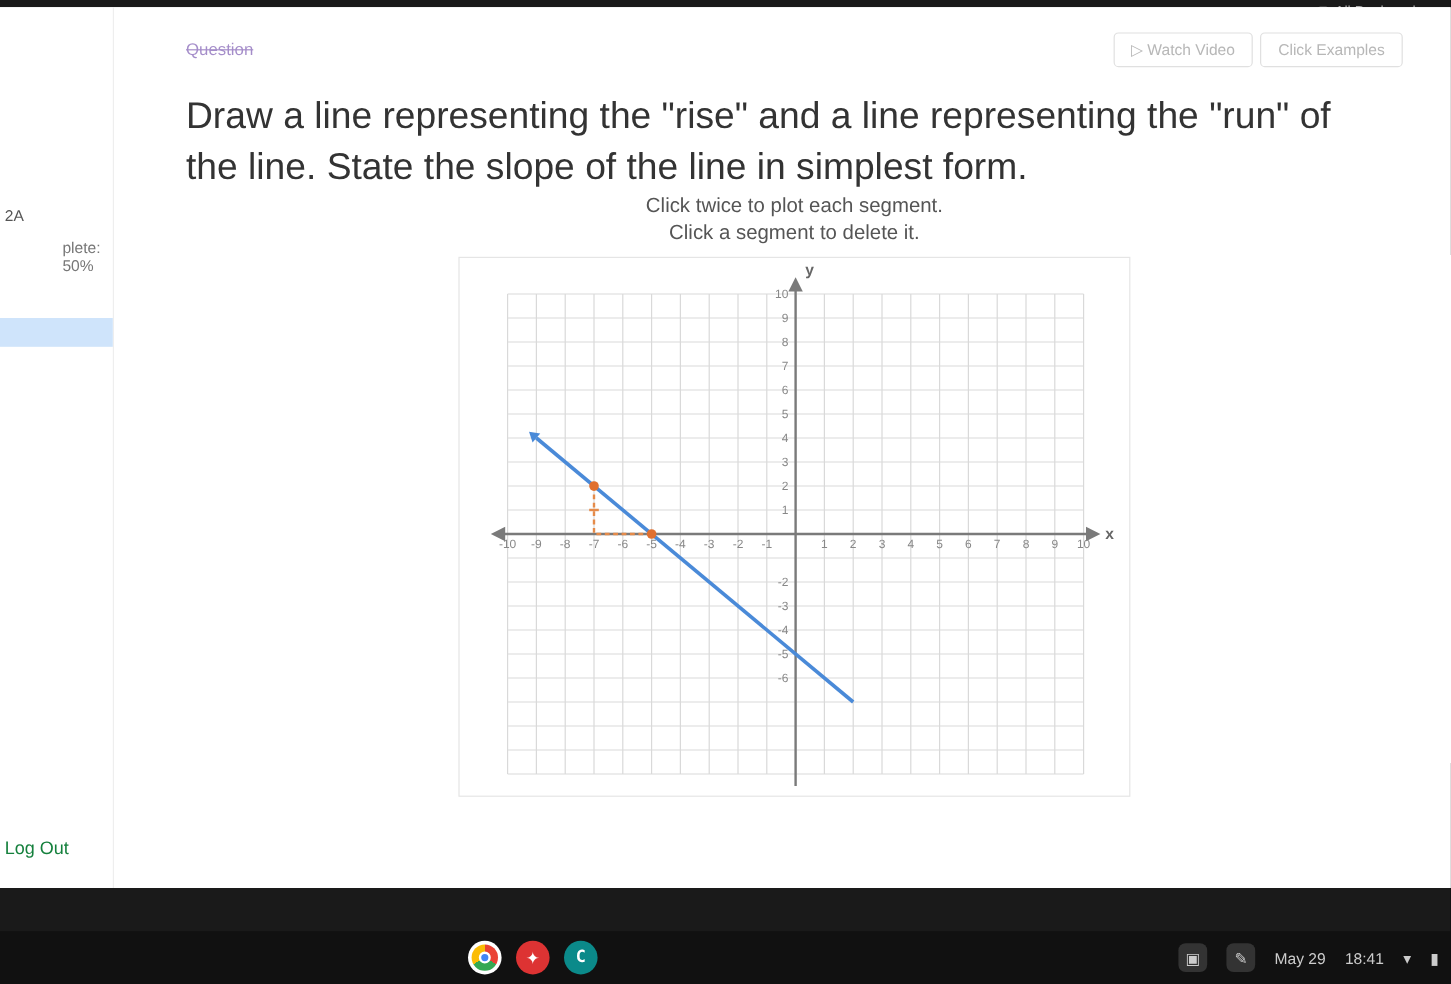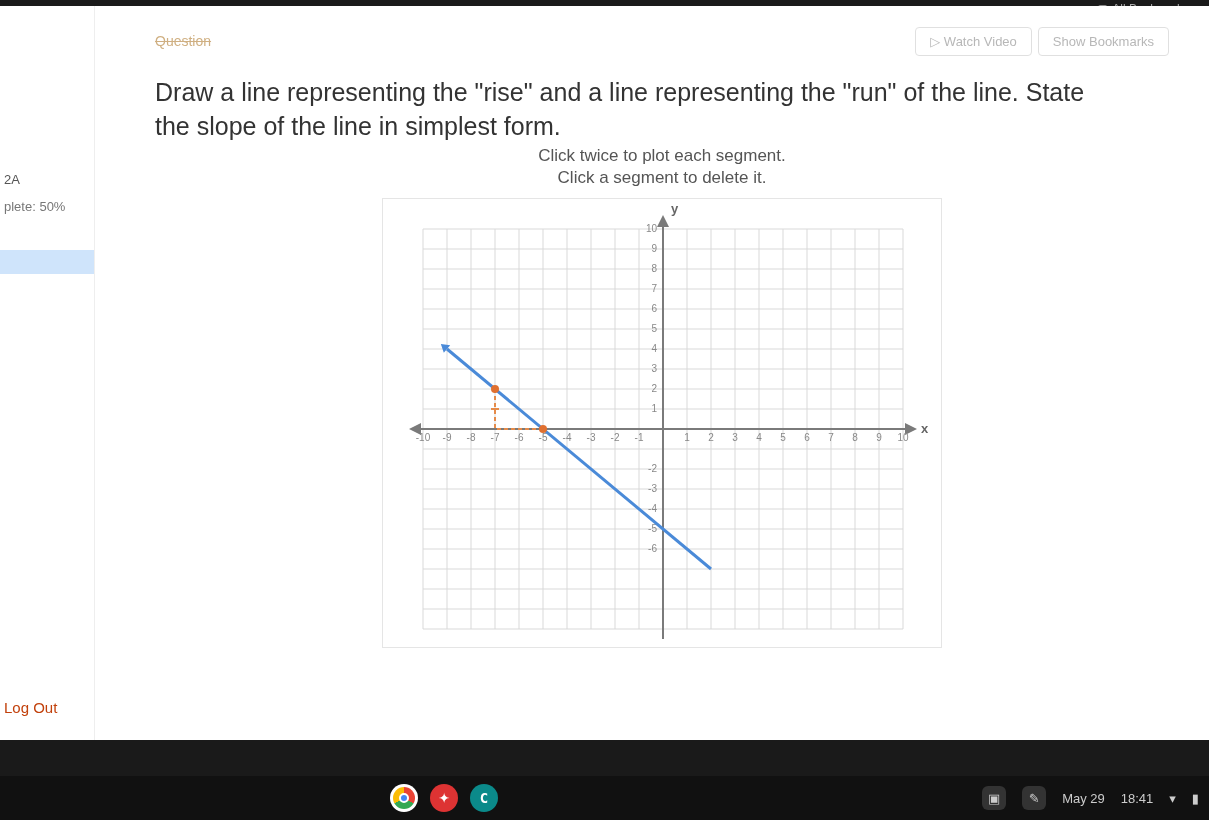--- a/index.html
+++ b/index.html
@@ -2,29 +2,29 @@
 <html><head>
 <meta charset="utf-8">
 <style>
   * { box-sizing: border-box; margin: 0; padding: 0; }
   html, body { width: 1209px; height: 820px; overflow: hidden; font-family: Arial, Helvetica, sans-serif; background: #000; }
   .screen { position: relative; width: 1209px; height: 820px; background: #1a1a1a; }
   .chrome-tab { position: absolute; top: 0; right: 20px; color: #aaa; font-size: 12px; display: flex; align-items: center; gap: 4px; height: 18px; }
   .browser-area { position: absolute; top: 6px; left: 0; right: 0; height: 734px; background: #f5f5f5; }
   .left-side { position: absolute; left: 0; top: 0; width: 95px; height: 100%; background: #fff; border-right: 1px solid #eee; padding-top: 160px; font-size: 13px; color: #555; }
   .left-side .item { padding: 6px 4px; }
-  .left-side .complete { color: #777; }
+  .left-side .complete { color: #777; margin-left: 48px; }
   .left-side .selected { background: #cfe4fb; height: 24px; margin-top: 30px; }
-  .left-side .logout { position: absolute; bottom: 20px; color: #c2410c; font-size: 15px; padding: 4px; }
+  .left-side .logout { position: absolute; bottom: 20px; color: #15803d; font-size: 15px; padding: 4px; }
   .main { position: absolute; left: 95px; right: 0; top: 0; bottom: 0; background: #fff; padding: 20px 40px 0 60px; }
   .top-row { display: flex; justify-content: space-between; align-items: center; height: 30px; margin-bottom: 20px; }
-  .top-row .qlabel { color: #a16207; font-size: 14px; text-decoration: line-through; opacity: .5; }
+  .top-row .qlabel { color: #4c1d95; font-size: 14px; text-decoration: line-through; opacity: .5; }
   .top-btns { display: flex; gap: 6px; }
   .top-btns .btn { border: 1px solid #ccc; border-radius: 4px; padding: 6px 14px; color: #888; font-size: 13px; background: #fff; opacity: .6; }
-  .prompt { font-size: 25px; color: #333; line-height: 1.35; max-width: 960px; font-weight: 400; }
+  .prompt { font-size: 31px; color: #333; line-height: 1.35; max-width: 960px; font-weight: 400; }
   .hints { text-align: center; font-size: 17px; color: #555; }
   .hints div { margin: 2px 0; }
   .chart-wrap { display: flex; justify-content: center; margin-top: 10px; }
   .chart { position: relative; width: 560px; height: 450px; border: 1px solid #e5e5e5; }
   .grid line { stroke: #d9d9d9; stroke-width: 1; }
   .plotline { stroke: #4a8ad8; stroke-width: 3; fill: none; }
   .riserun { stroke: #e58b4a; stroke-width: 2; stroke-dasharray: 4 3; fill: none; }
   .dot { fill: #e07030; }
   .tick { fill: #888; font-size: 10px; }
   .axislabel { fill: #666; font-size: 13px; font-weight: bold; }
@@ -61,21 +61,21 @@
     </div>
 
     <div class="main">
 
       <div class="top-row">
         <div class="qlabel">Question</div>
         <div class="top-btns">
           <div class="btn">
             <span>▷ </span><span>Watch Video</span>
           </div>
-          <div class="btn">Show Bookmarks</div>
+          <div class="btn">Click Examples</div>
         </div>
       </div>
 
       <div class="prompt">Draw a line representing the "rise" and a line representing the "run" of the line. State the slope of the line in simplest form.</div>
 
       <div class="hints">
         <div>Click twice to plot each segment.</div>
         <div>Click a segment to delete it.</div>
       </div>
 

